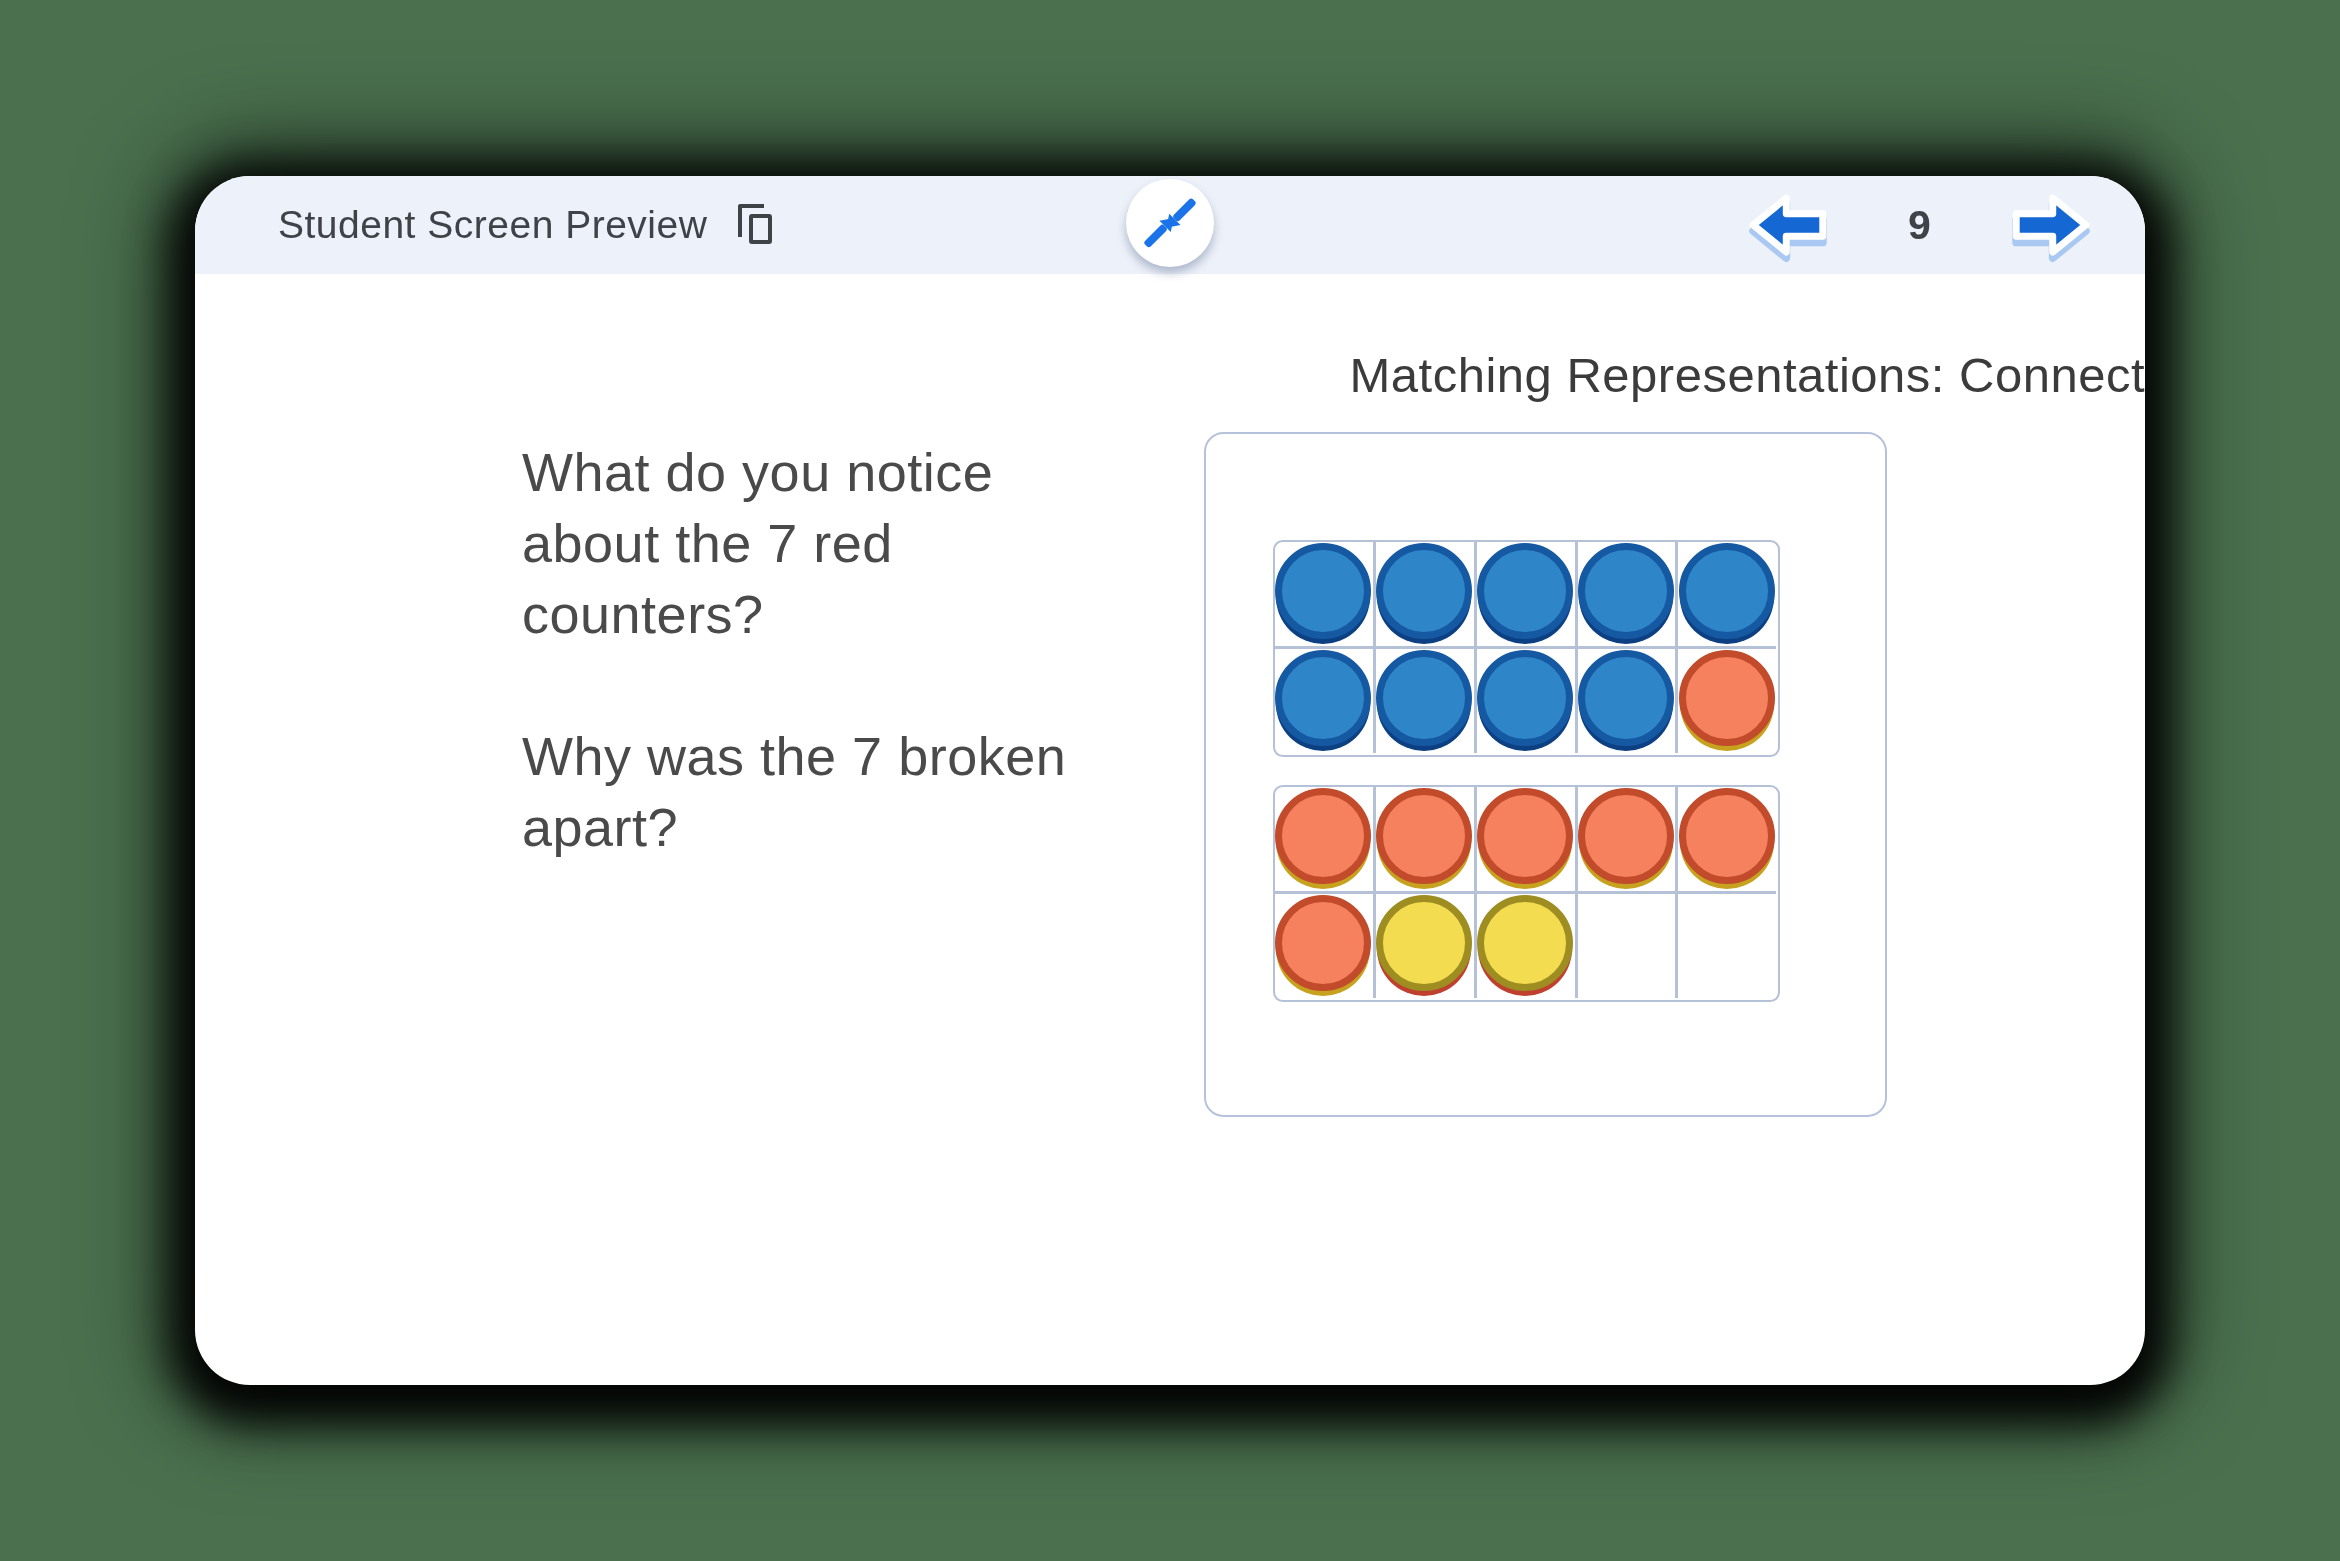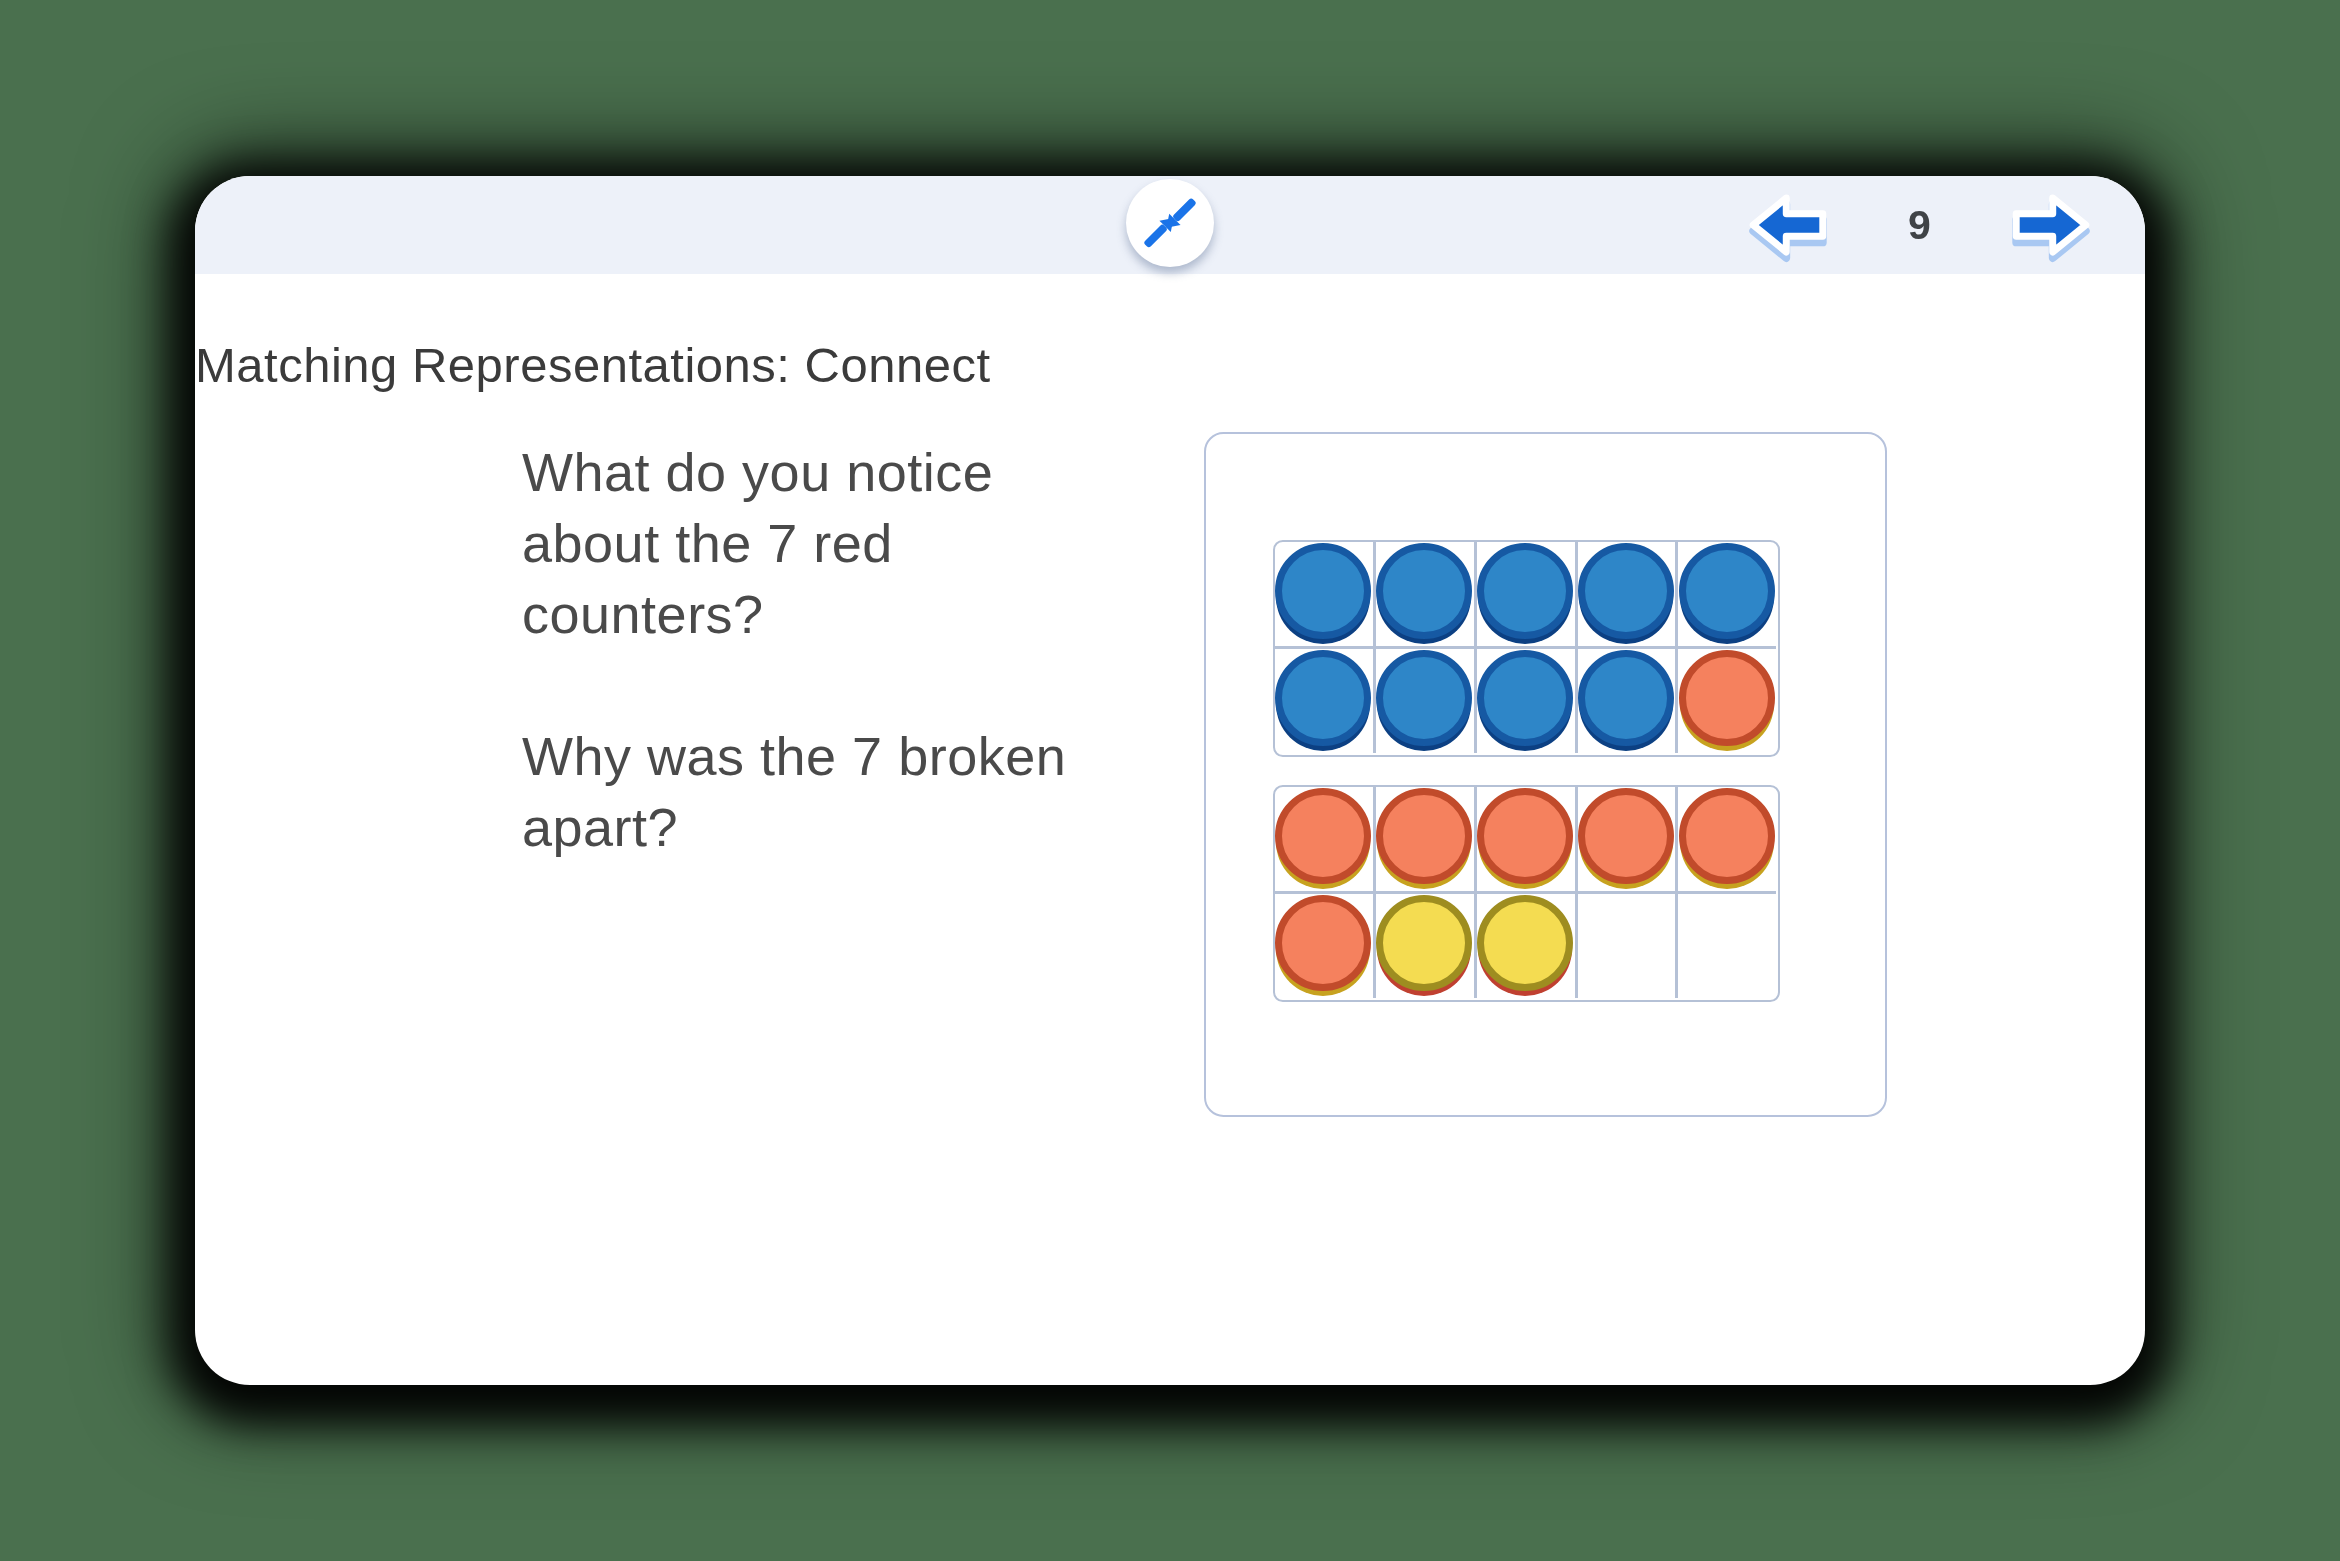--- a/index.html
+++ b/index.html
@@ -69,22 +69,22 @@
   }
   .nav-btn{background:none;border:none;padding:0;cursor:pointer;line-height:0;}
   .nav-arrow{width:94px;height:80px;}
   .flip{transform:scaleX(-1);}
   .page-num{
     font-size:41px;font-weight:600;color:var(--text_dark,#3f4347);
     min-width:29px;text-align:center;
   }
   
   .slide-title{
-    position:absolute;left:0;top:161px;width:100%;
-    text-align:left;font-size:49px;color:#3b3b3b;letter-spacing:0.5px;
+    position:absolute;left:0;top:171px;width:100%;
+    text-align:right;font-size:49px;color:#3b3b3b;letter-spacing:0.5px;
   }
   .question{
     position:absolute;left:293px;top:261px;width:624px;
     font-size:54px;line-height:71px;color:var(--slide_text,#4a4a4a);
     white-space:pre-line;letter-spacing:0.5px;margin-left:34px;
   }
   .panel{
     position:absolute;left:1009px;top:256px;width:683px;height:685px;
     background:#ffffff;border:2px solid var(--panel_border,#b6c2dc);
     border-radius:19.5px;box-sizing:border-box;
@@ -104,20 +104,29 @@
     border:7.8px solid;box-sizing:content-box;
   }
 </style>
 </head>
 <body>
 
 <div class="stage">
   <div class="window">
 
     <div class="header">
+      <div class="header-left">
+        <span class="header-title">Student Screen Preview</span>
+        <button class="copy-btn">
+          <span class="copy-icon">
+            <span class="back-sheet"></span>
+              <span class="front-sheet"></span>
+          </span>
+        </button>
+      </div>
 
       <button class="collapse-btn">
         <span class="mini-arrow arrow-dl"></span>
         <span class="mini-arrow arrow-ur"></span>
       </button>
 
       <div class="nav">
         <button class="nav-btn">
           <svg class="nav-arrow flip" viewBox="0 0 104 92">
             <polygon points="12,33 54,33 54,15 92,46 54,77 54,59 12,59" transform="translate(0,7)" fill="#a9c8f2" stroke="#a9c8f2" stroke-width="9" stroke-linejoin="round"></polygon>

